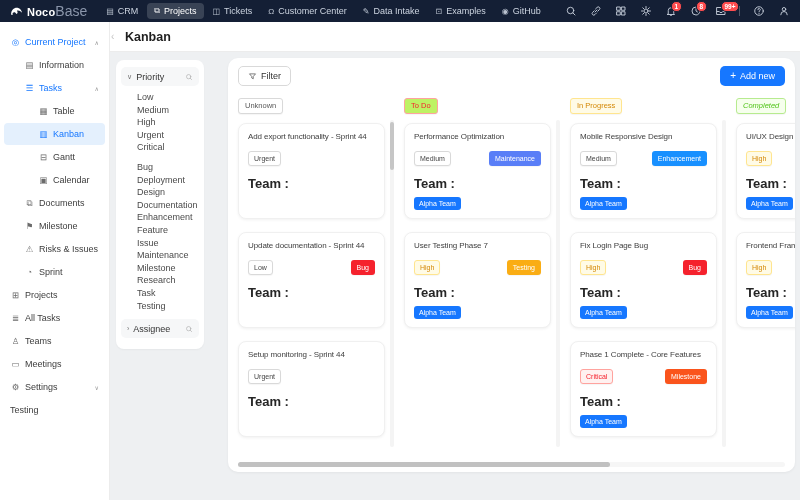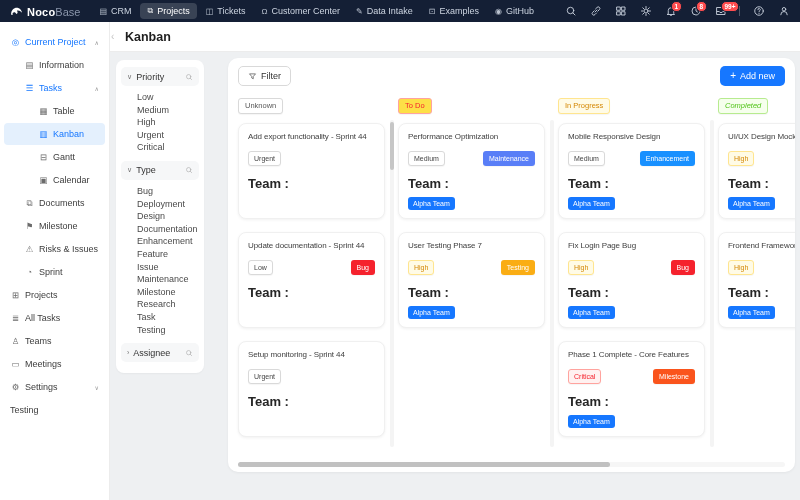--- a/index.html
+++ b/index.html
@@ -6,21 +6,21 @@
   html,body { margin:0; padding:0; }
   body {
     width:800px; height:500px; overflow:hidden; position:relative;
     font-family:"Liberation Sans", sans-serif; background:#eef0f2; color:#333;
   }
   
   .navbar{position:absolute;top:0;left:0;right:0;height:22px;background:#141f35;display:flex;align-items:center;padding:0 10px;color:#ccd4e0;z-index:10}
   .brand{display:flex;align-items:center;gap:4px;margin-right:12px;cursor:pointer}
   .brand svg{display:block}
   .brand-bold{font-weight:bold;color:#fff;font-size:11px;letter-spacing:.2px}
-  .brand-light{color:#8b96ab;font-size:11px}
+  .brand-light{color:#8b96ab;font-size:14px}
   .nav-menu{display:flex;align-items:center;gap:2px}
   .nav-item{display:flex;align-items:center;gap:4px;padding:3px 7px;border-radius:4px;font-size:9px;cursor:pointer;white-space:nowrap;color:#ccd4e0}
   .nav-item.active{background:rgba(255,255,255,.16);color:#fff}
   .nav-glyph{font-size:8px;opacity:.9}
   .nav-actions{margin-left:auto;display:flex;align-items:center;gap:12px}
   .action{position:relative;width:13px;height:13px;color:#ccd4e0;cursor:pointer;flex:none}
   .action svg{width:12px;height:12px;display:block;margin:0 auto}
   .badge{position:absolute;top:-4px;left:7px;background:#ff4d4f;color:#fff;font-size:6.5px;line-height:9px;padding:0 2.5px;border-radius:5px;font-weight:bold;border:1px solid #141f35;white-space:nowrap}
   .nav-divider{width:1px;height:10px;background:rgba(255,255,255,.25)}
   
@@ -44,21 +44,21 @@
   .fitems{margin:0 0 7px}
   .fitem{font-size:9px;color:#4a4a4a;line-height:12.6px;padding-left:16px;cursor:pointer;white-space:nowrap}
   
   .board-wrap{position:absolute;left:228px;top:58px;right:5px;bottom:28px;background:#fff;border-radius:10px;box-shadow:0 1px 3px rgba(0,0,0,.05);display:flex;flex-direction:column;overflow:hidden}
   .toolbar{display:flex;justify-content:space-between;align-items:center;padding:8px 10px 6px;flex:none}
   .filter-btn{display:flex;align-items:center;gap:4px;background:#fff;border:1px solid #d9d9d9;border-radius:5px;height:20px;padding:0 9px;font-size:9px;color:#333;font-family:inherit;cursor:pointer}
   .filter-btn svg{width:9px;height:9px;color:#555;display:block}
   .add-btn{display:flex;align-items:center;gap:4px;background:#1677ff;color:#fff;border:none;border-radius:5px;height:20px;padding:0 10px;font-size:9px;font-family:inherit;cursor:pointer}
   .add-btn .plus{font-size:10px;line-height:10px}
   .board{flex:1;overflow:hidden;padding:2px 0 0 10px;position:relative}
-  .columns{display:flex;gap:13px;height:100%}
+  .columns{display:flex;gap:19px;height:100%}
   .column{width:147px;flex:none;position:relative}
   .col-track{position:absolute;right:-9px;top:26px;bottom:12px;width:4px;background:#f4f4f4;border-radius:2px}
   .col-thumb{position:absolute;right:-9px;top:28px;height:48px;width:4px;background:#c6c6c6;border-radius:2px;cursor:pointer}
   .col-header-tag{display:inline-block;font-size:7.5px;line-height:9px;padding:2.5px 6px;border-radius:3px;border:1px solid #d9d9d9;background:#fff;color:#595959;margin:2px 0 9px;box-shadow:0 1px 1px rgba(0,0,0,.04)}
   .cards{display:flex;flex-direction:column;gap:13px}
   .card{background:#fff;border:1px solid #f0f0f0;border-radius:8px;box-shadow:0 1px 3px rgba(0,0,0,.06);padding:8px 9px;cursor:pointer}
   .card-title{font-size:8px;color:#404040;white-space:nowrap;overflow:hidden;margin-bottom:10px;letter-spacing:-0.1px}
   .tag-row{display:flex;justify-content:space-between;align-items:center;margin-bottom:10px;min-height:13px}
   .tag{font-size:7px;line-height:9px;padding:2px 5px;border-radius:3px;border:1px solid #d9d9d9;background:#fff;color:#454545;box-shadow:0 1px 1px rgba(0,0,0,.04)}
   .tag.warning{background:#fffbe6;border-color:#ffe58f;color:#d48806}
@@ -268,32 +268,20 @@
         </svg>
       </span>
     </div>
     <div class="fitems">
       <div class="fitem">Low</div>
       <div class="fitem">Medium</div>
       <div class="fitem">High</div>
       <div class="fitem">Urgent</div>
       <div class="fitem">Critical</div>
     </div>
-    <div class="fsection-header">
-      <span class="left">
-        <span class="chev">∨</span>
-        <span>Type</span>
-      </span>
-      <span>
-        <svg viewBox="0 0 24 24" fill="none" stroke="currentColor" stroke-width="1.8" stroke-linecap="round" stroke-linejoin="round">
-          <circle cx="11" cy="11" r="6.5"></circle>
-          <path d="M15.8 15.8L20 20"></path>
-        </svg>
-      </span>
-    </div>
     <div class="fitems">
       <div class="fitem">Bug</div>
       <div class="fitem">Deployment</div>
       <div class="fitem">Design</div>
       <div class="fitem">Documentation</div>
       <div class="fitem">Enhancement</div>
       <div class="fitem">Feature</div>
       <div class="fitem">Issue</div>
       <div class="fitem">Maintenance</div>
       <div class="fitem">Milestone</div>
@@ -352,21 +340,21 @@
             </div>
             <div class="card">
               <div class="card-title">Setup monitoring - Sprint 44</div>
               <div class="tag-row">
                 <span class="tag">Urgent</span>
               </div>
               <div class="team-label">Team :</div>
               <div class="team-row"></div>
             </div>
           </div><div class="col-track"></div><div class="col-thumb"></div></div>
-        <div class="column"><span class="col-header-tag" style="background: #fde047; border-color: rgb(255, 163, 158); color: rgb(245, 34, 45);">To Do</span><div class="cards">
+        <div class="column"><span class="col-header-tag" style="background: #bef264; border-color: rgb(255, 163, 158); color: rgb(245, 34, 45);">To Do</span><div class="cards">
             <div class="card">
               <div class="card-title">Performance Optimization</div>
               <div class="tag-row">
                 <span class="tag">Medium</span>
                 <span class="tag solid" style="background: rgb(89, 126, 247);">Maintenance</span>
               </div>
               <div class="team-label">Team :</div>
               <div class="team-row">
                 <span class="team-tag">Alpha Team</span>
               </div>

